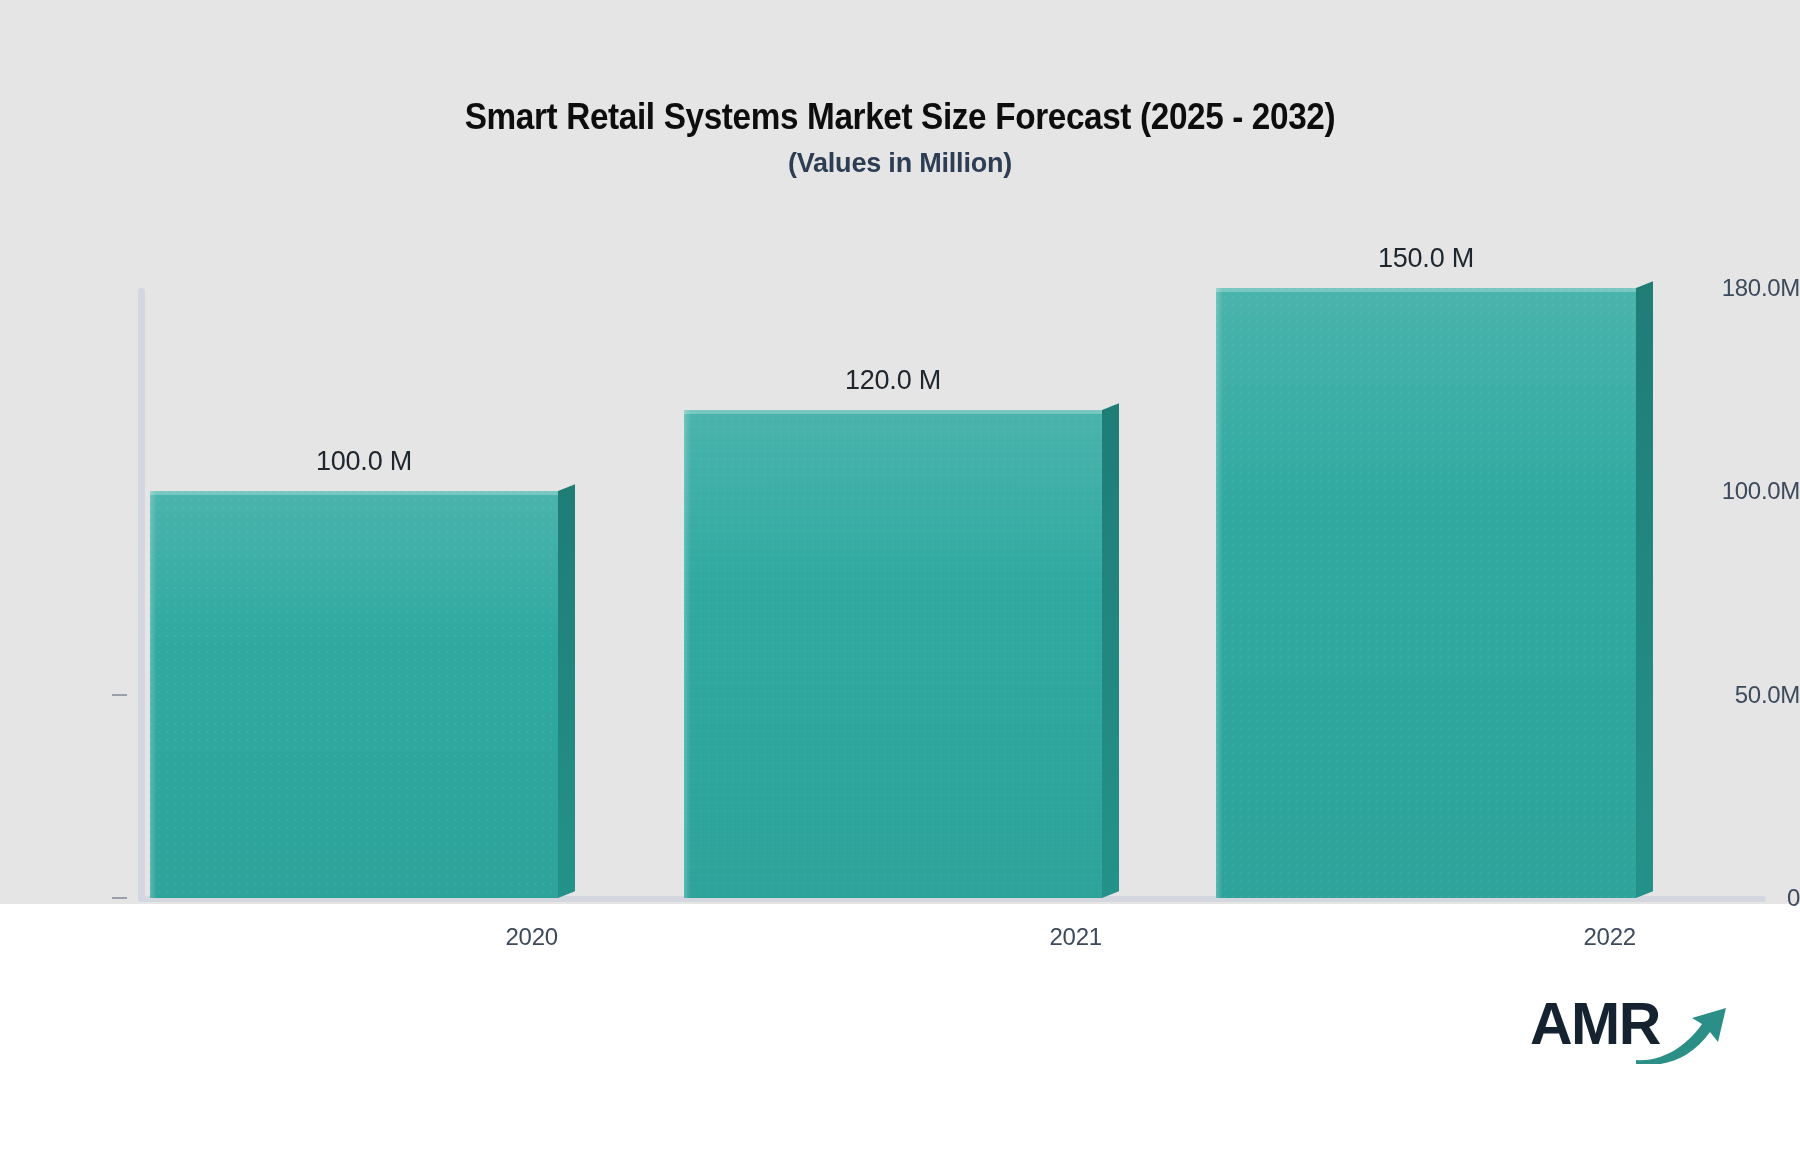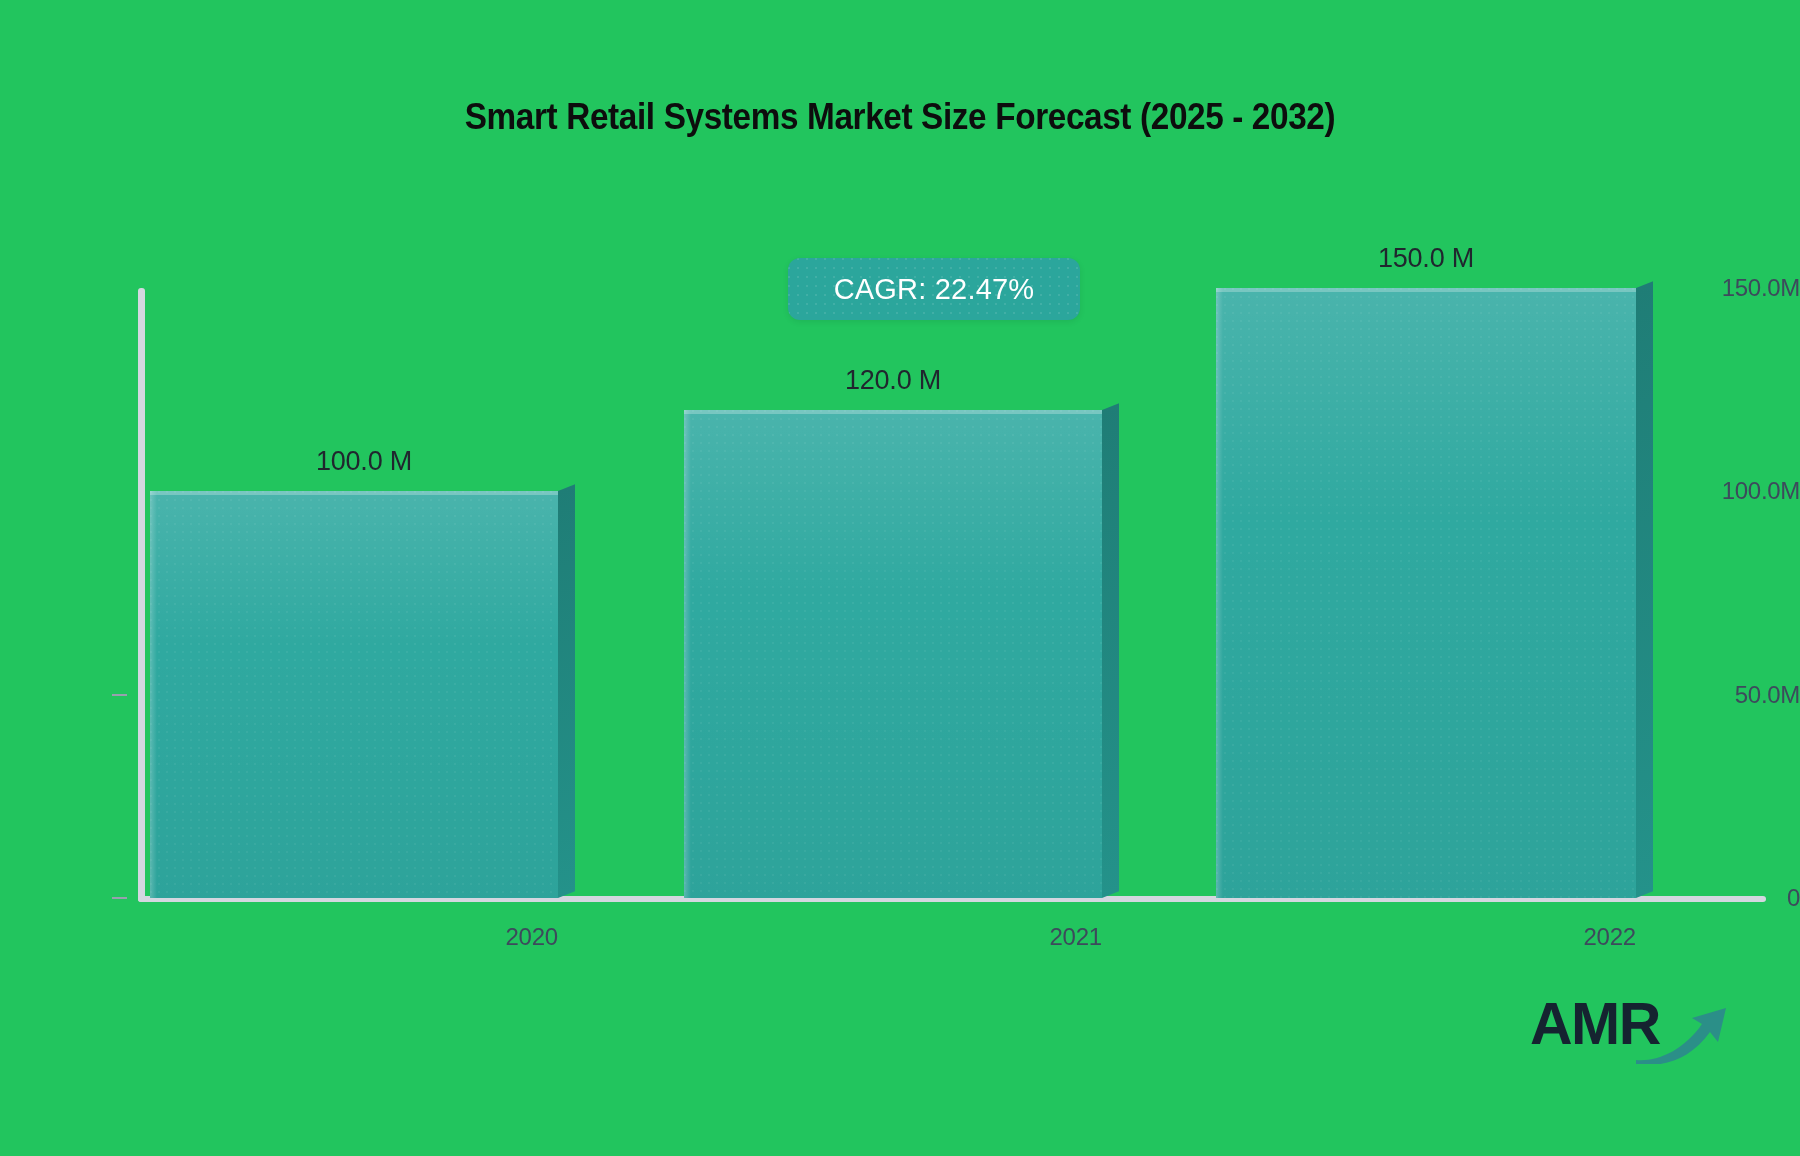--- a/index.html
+++ b/index.html
@@ -7,22 +7,22 @@
     width: 1800px;
     height: 1156px;
     background: #ffffff;
     font-family: "Liberation Sans", sans-serif;
     overflow: hidden;
   }
 
   .page {
     position: relative;
     width: 1800px;
-    height: 1156px;
-    background: #22c55e;
+    height: 904px;
+    background: #e5e5e5;
   }
 
   
   .title {
     position: absolute;
     left: 0;
     top: 96px;
     width: 1800px;
     text-align: center;
     font-family: "Liberation Sans", sans-serif;
@@ -197,32 +197,30 @@
   }
   .logo-arrow { position: absolute; left: 104px; top: 14px; }
 </style>
 </head>
 <body>
 
 <div class="page">
 
   <div class="title">Smart Retail Systems Market Size Forecast (2025 - 2032)</div>
 
-
-  <div class="cagr-badge">
-    <span class="cagr-text">CAGR: 22.47%</span>
-  </div>
+  <div class="subtitle">(Values in Million)</div>
+
 
   <div class="plot">
 
     <div class="y-axis-line"></div>
     <div class="x-axis-line"></div>
 
     <div id="y-ticks">
-        <div class="y-label" style="top: 288px;">150.0M</div>
+        <div class="y-label" style="top: 288px;">180.0M</div>
         <div class="y-label" style="top: 491.333px;">100.0M</div>
         <div class="y-label" style="top: 694.667px;">50.0M</div>
         <div class="y-tick-mark" style="top: 694.667px;"></div>
         <div class="y-label" style="top: 898px;">0</div>
         <div class="y-tick-mark" style="top: 898px;"></div>
       </div>
 
     <div id="bars-layer">
         <div class="bar" style="left: 150px; top: 491.333px; width: 408px; height: 406.667px;">
           <div class="side"></div>

